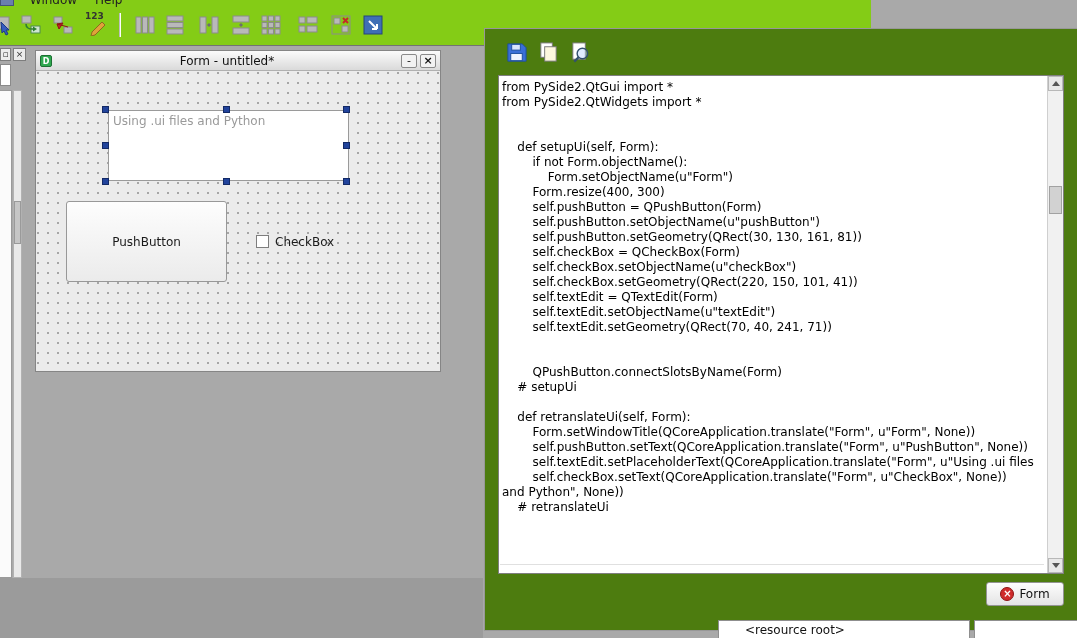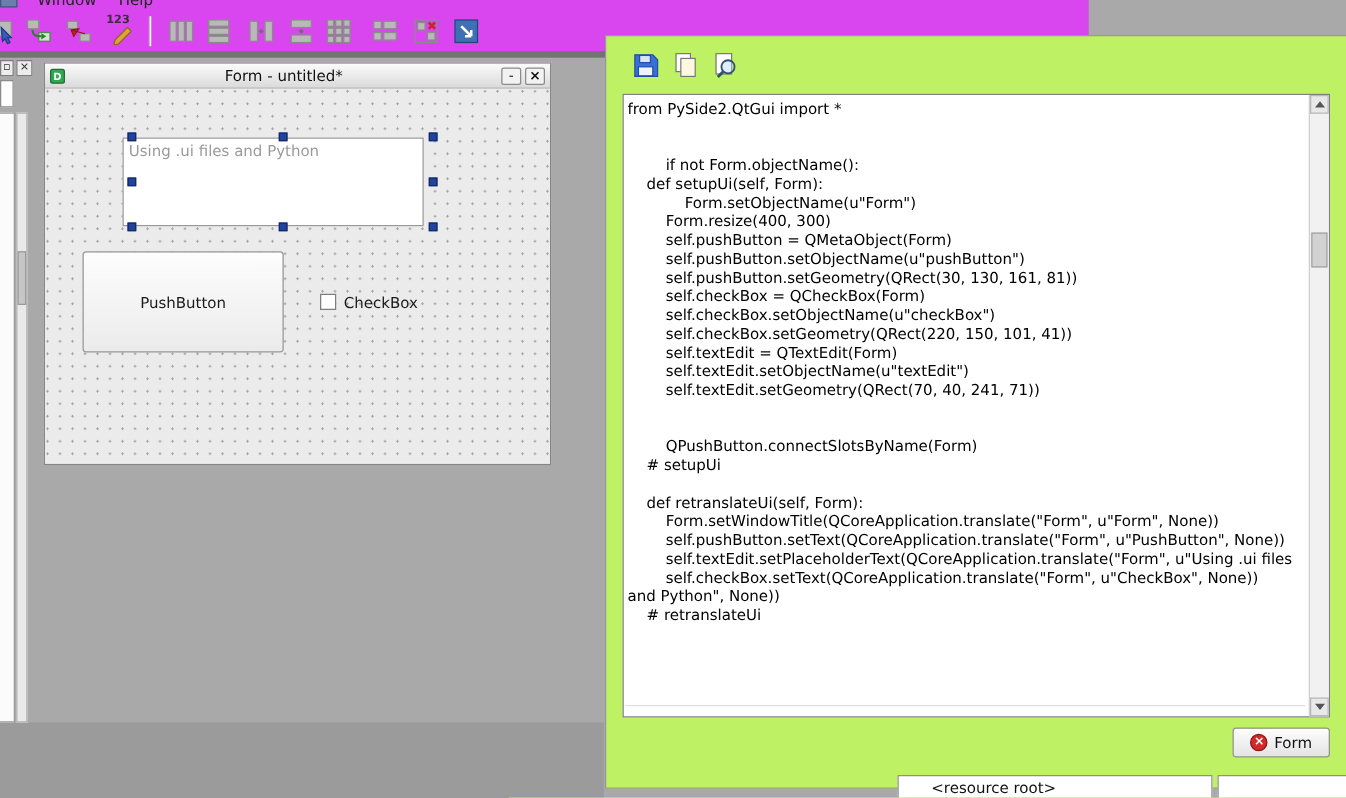--- a/index.html
+++ b/index.html
@@ -1,21 +1,21 @@
 <!DOCTYPE html>
 <html><head>
 <meta charset="utf-8">
 <style>
   * { margin:0; padding:0; box-sizing:border-box; }
   html,body { width:1077px; height:638px; overflow:hidden; }
   body { font-family:"DejaVu Sans", sans-serif; font-size:12px; color:#1a1a1a; background:#a9a9a9; }
   .screen { position:relative; width:1077px; height:638px; overflow:hidden; }
 
   
-  .topbar { position:absolute; left:0; top:0; width:871px; height:46px; background:#d946ef; border-bottom:5px solid #737373; }
+  .topbar { position:absolute; left:0; top:0; width:871px; height:46px; background:#84cc16; border-bottom:1px solid #737373; }
   .menurow { position:absolute; left:0; top:-7px; height:14px; white-space:nowrap; }
   .menu-item { display:inline-block; margin-right:14px; font-size:12px; color:#222; }
   .menu-frag-icon { display:inline-block; width:14px; height:10px; background:#6a7fae; border:1px solid #44537a; margin-right:12px; vertical-align:middle; }
   .tbtn { position:absolute; top:12px; width:26px; height:26px; display:flex; align-items:center; justify-content:center; }
   .tbsep { position:absolute; left:119px; top:13px; width:2px; height:24px; border-left:1px solid #bdbdbd; border-right:1px solid #fcfcfc; }
   .tbtn svg { width:22px; height:22px; }
   .tab123 { position:absolute; left:1px; top:-1px; font-size:9px; font-weight:bold; color:#333; }
 
   
   .bottom-shade { position:absolute; left:0; top:578px; width:483px; height:60px; background:#9b9b9b; }
@@ -32,31 +32,31 @@
   .form-title { position:absolute; left:0; top:0; right:0; height:20px; background:linear-gradient(#fbfbfb,#dadada); border-bottom:1px solid #b0b0b0; display:flex; align-items:center; padding:0 4px; }
   .form-icon { width:12px; height:12px; background:#2fa84f; border:1px solid #1d7034; border-radius:2px; margin-right:4px; color:#fff; font-size:8px; line-height:11px; text-align:center; font-weight:bold; }
   .form-title-text { flex:1; text-align:center; font-size:12px; color:#111; }
   .win-btn { width:16px; height:14px; border:1px solid #8a8a8a; background:#f2f2f2; border-radius:2px; font-size:11px; line-height:12px; text-align:center; margin-left:3px; color:#111; }
   .win-btn.close { font-weight:bold; }
   .form-canvas { position:absolute; left:0; top:20px; right:0; bottom:0;
     background-color:#ebebeb;
     background-image:radial-gradient(#a6a6a6 0.9px, transparent 1.05px);
     background-size:10px 10px; background-position:7px 7px; }
 
-  .w-textedit { position:absolute; left:62px; top:39px; width:241px; height:71px; background:#ffffff; border:1px solid #9a9a9a; }
+  .w-textedit { position:absolute; left:72px; top:39px; width:241px; height:71px; background:#ffffff; border:1px solid #9a9a9a; }
   .w-textedit .ph { position:absolute; left:4px; top:3px; color:#9a9a9a; font-size:12px; }
   .handle { position:absolute; width:7px; height:7px; background:#21439b; border:1px solid #132a66; }
 
   .w-pushbutton { position:absolute; left:30px; top:130px; width:161px; height:81px; background:linear-gradient(#fdfdfd,#ebebeb); border:1px solid #989898; border-radius:3px; display:flex; align-items:center; justify-content:center; font-size:12px; color:#1a1a1a; }
   .w-checkbox { position:absolute; left:220px; top:150px; width:101px; height:41px; display:flex; align-items:center; }
   .cb-box { width:13px; height:13px; background:#ffffff; border:1px solid #7e7e7e; margin-right:6px; }
   .cb-label { font-size:12px; color:#1a1a1a;text-align:right; }
 
   
-  .code-dialog { position:absolute; left:484px; top:28px; width:594px; height:603px; background:#bef264; border:1px solid #989898; }
+  .code-dialog { position:absolute; left:484px; top:28px; width:594px; height:603px; background:#4d7c0f; border:1px solid #989898; }
   .cd-tbtn { position:absolute; top:10px; width:26px; height:26px; display:flex; align-items:center; justify-content:center; }
   .cd-tbtn svg { width:23px; height:23px; }
   .code-box { position:absolute; left:13px; top:46px; width:566px; height:499px; background:#ffffff; border:1px solid #7f7f7f; }
   .code-content { position:absolute; left:3px; top:4px; right:19px; bottom:2px; overflow:hidden; }
   .code-line { white-space:pre; font-family:"DejaVu Sans", sans-serif; font-size:12px; line-height:15px; min-height:15px; color:#000; }
   .vscroll { position:absolute; right:0; top:0; width:16px; height:100%; background:#f1f1f1; border-left:1px solid #cfcfcf; }
   .sb-btn { position:absolute; left:0; width:15px; height:15px; background:#e8e8e8; border:1px solid #b8b8b8; display:flex; align-items:center; justify-content:center; }
   .sb-up { top:0; } .sb-down { bottom:0; }
   .tri-up { width:0; height:0; border-left:4px solid transparent; border-right:4px solid transparent; border-bottom:5px solid #555; }
   .tri-down { width:0; height:0; border-left:4px solid transparent; border-right:4px solid transparent; border-top:5px solid #555; }
@@ -239,27 +239,28 @@
       <svg viewBox="0 0 24 24">
           <rect x="4" y="2" width="13" height="17" fill="#ffffff" stroke="#777777"></rect>
           <circle cx="14" cy="13" r="5.5" fill="rgba(186,213,255,0.45)" stroke="#33506e" stroke-width="1.5"></circle>
           <line x1="10" y1="17" x2="5.5" y2="21.5" stroke="#33506e" stroke-width="2.4"></line>
         </svg>
     </div>
 
     <div class="code-box">
       <div class="code-content">
           <div class="code-line">from PySide2.QtGui import *</div>
-          <div class="code-line"></div>
-          <div class="code-line"></div>
+          <div class="code-line">from PySide2.QtWidgets import *</div>
+          <div class="code-line"></div>
+          <div class="code-line"></div>
+          <div class="code-line">    def setupUi(self, Form):</div>
           <div class="code-line">        if not Form.objectName():</div>
-          <div class="code-line">    def setupUi(self, Form):</div>
           <div class="code-line">            Form.setObjectName(u"Form")</div>
           <div class="code-line">        Form.resize(400, 300)</div>
-          <div class="code-line">        self.pushButton = QMetaObject(Form)</div>
+          <div class="code-line">        self.pushButton = QPushButton(Form)</div>
           <div class="code-line">        self.pushButton.setObjectName(u"pushButton")</div>
           <div class="code-line">        self.pushButton.setGeometry(QRect(30, 130, 161, 81))</div>
           <div class="code-line">        self.checkBox = QCheckBox(Form)</div>
           <div class="code-line">        self.checkBox.setObjectName(u"checkBox")</div>
           <div class="code-line">        self.checkBox.setGeometry(QRect(220, 150, 101, 41))</div>
           <div class="code-line">        self.textEdit = QTextEdit(Form)</div>
           <div class="code-line">        self.textEdit.setObjectName(u"textEdit")</div>
           <div class="code-line">        self.textEdit.setGeometry(QRect(70, 40, 241, 71))</div>
           <div class="code-line"></div>
           <div class="code-line"></div>

